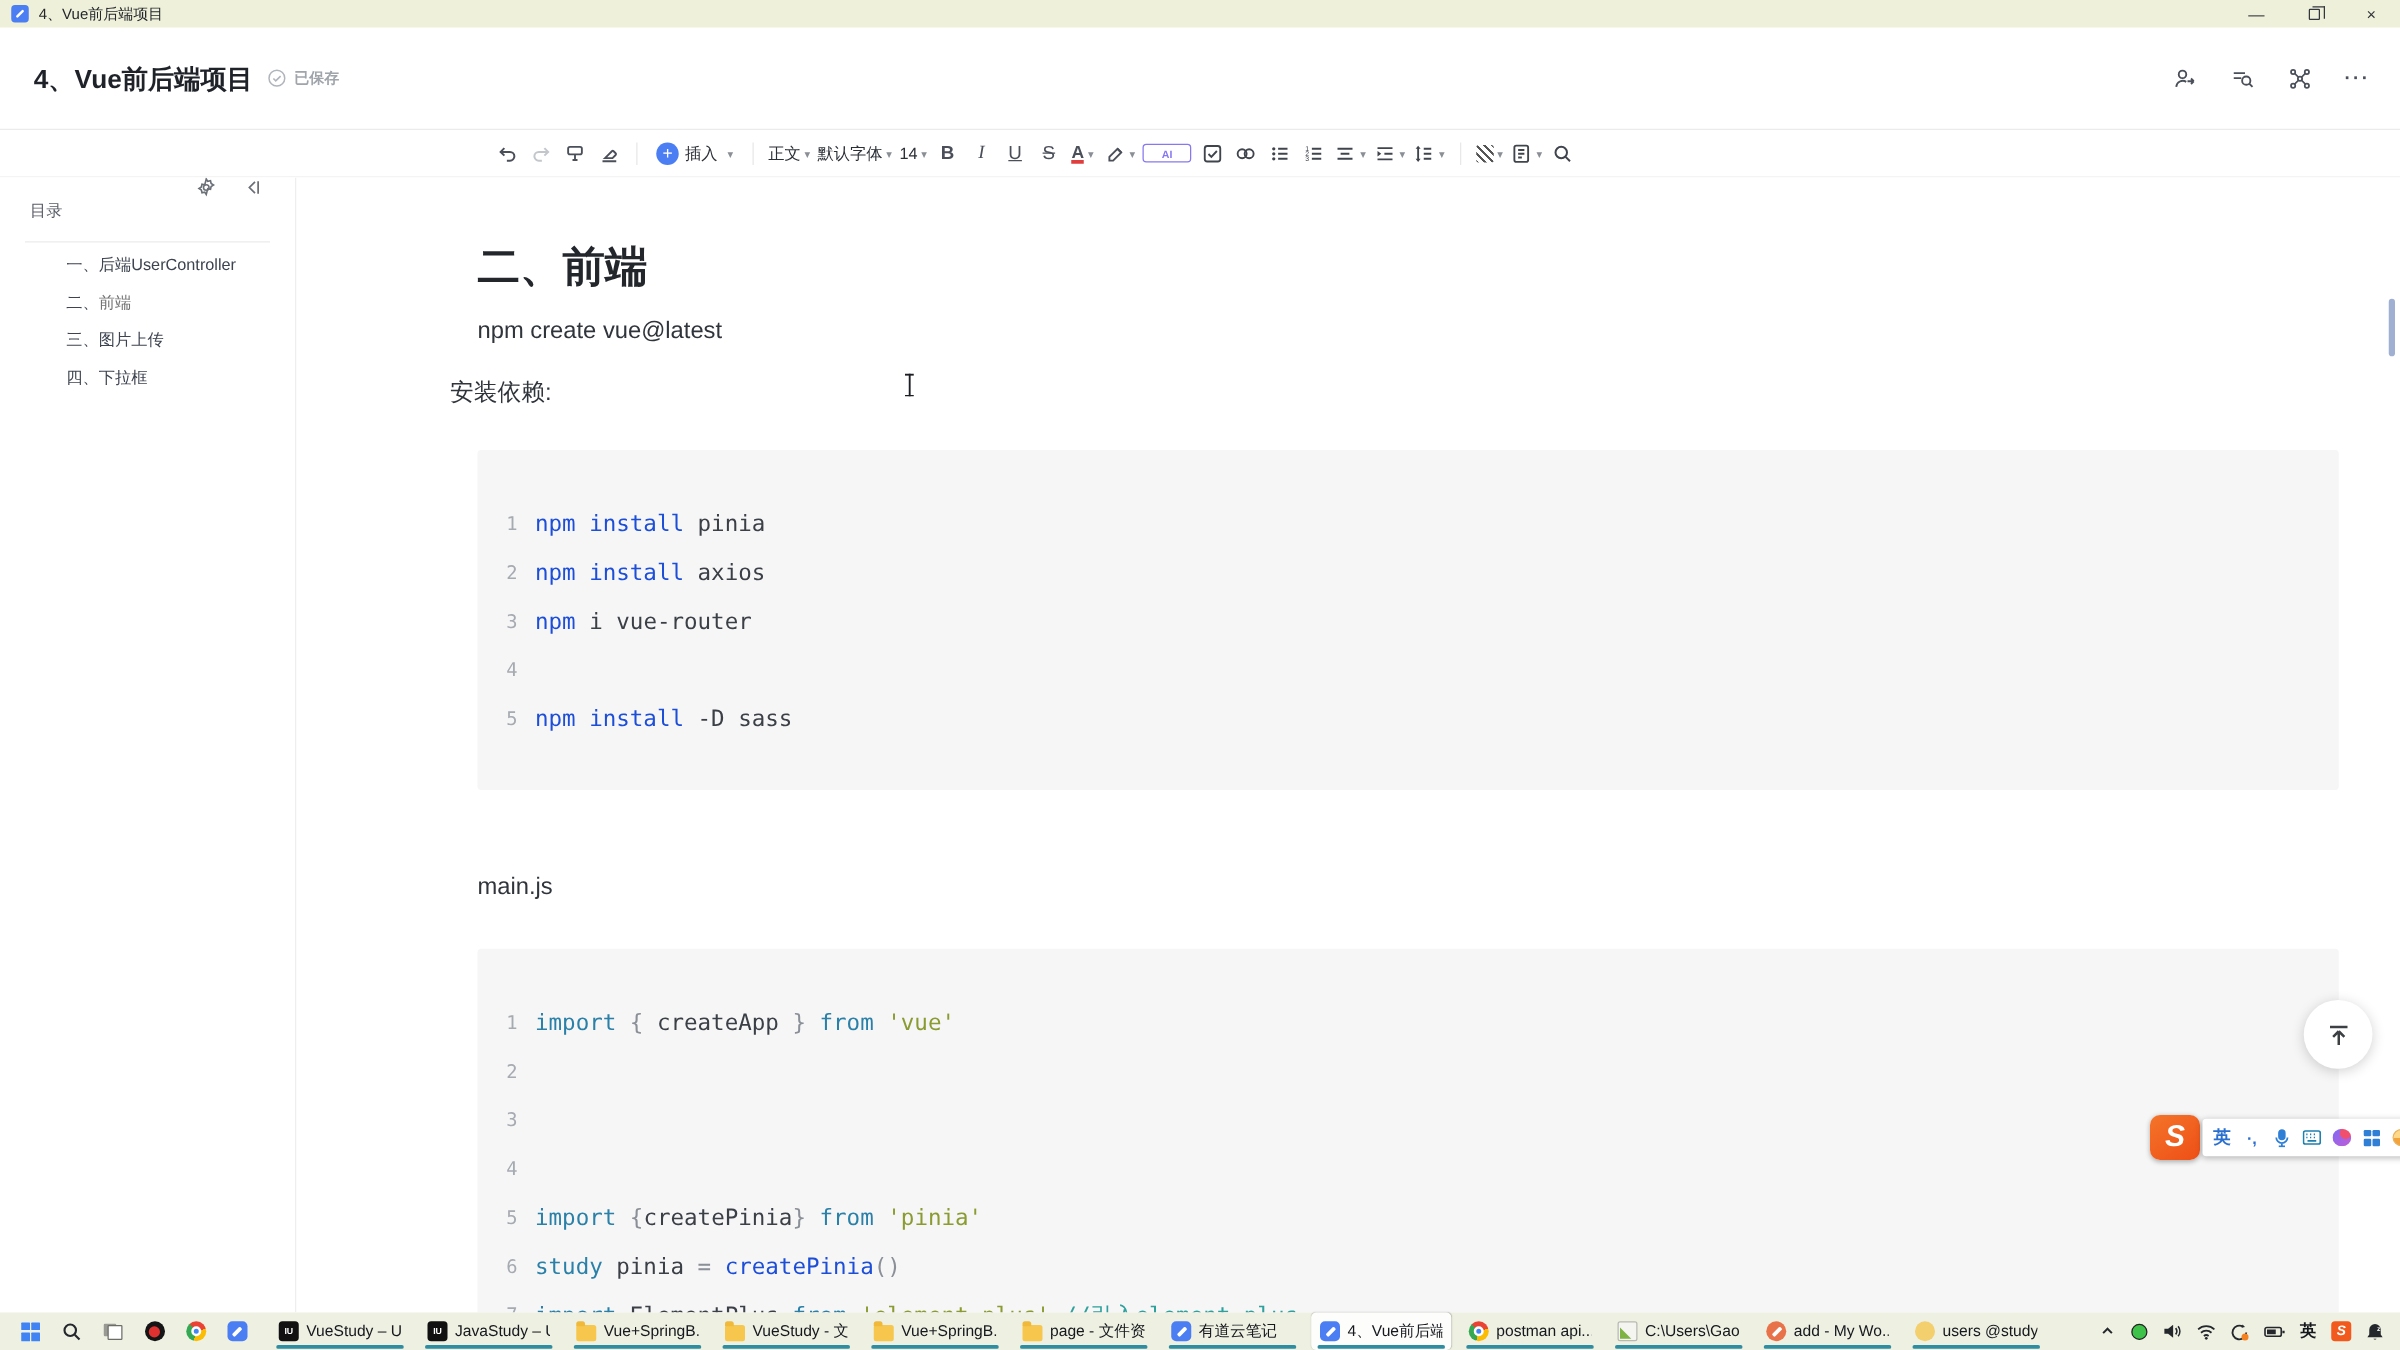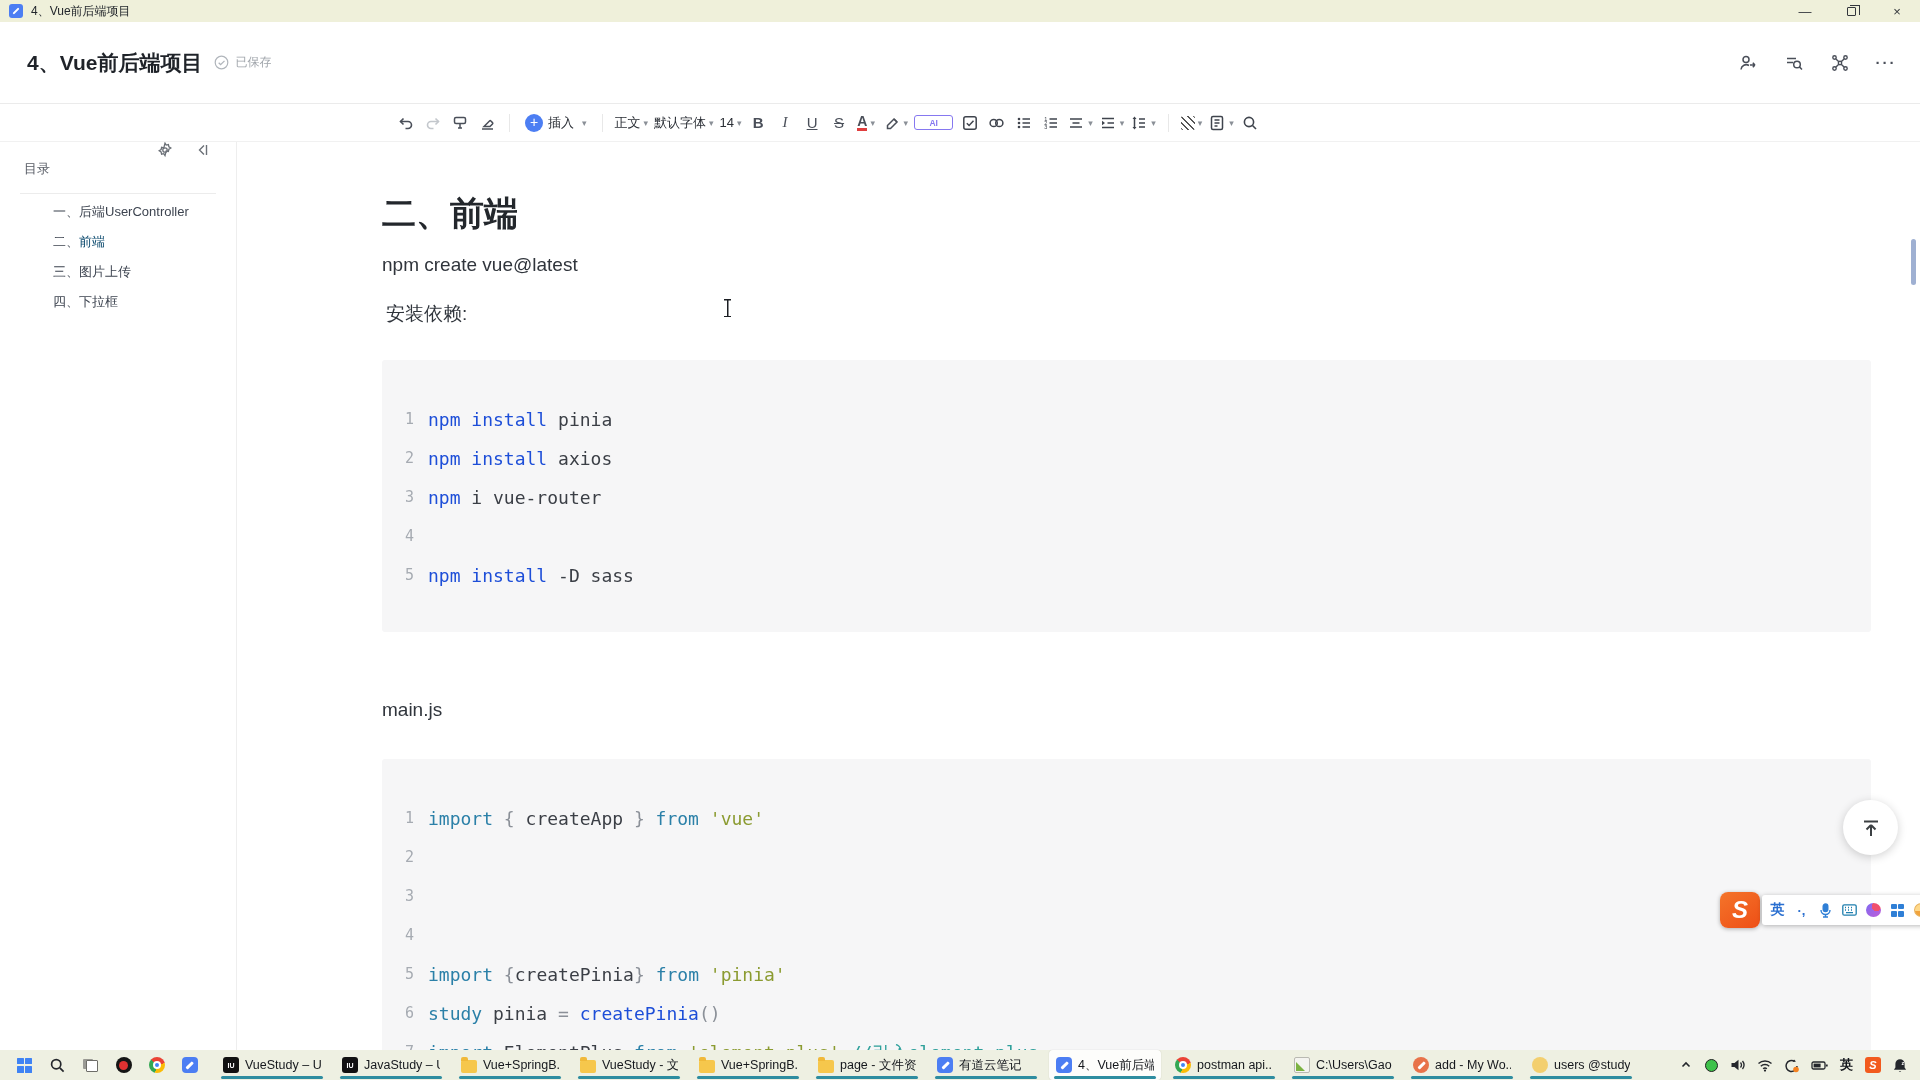--- a/index.html
+++ b/index.html
@@ -11,21 +11,21 @@
   .win-app-icon::after { content:""; position:absolute; left:3px; top:6px; width:8px; height:2px; background:#fff; border-radius:1px; transform:rotate(-45deg); }
   .win-title { margin-left:8px; font-size:12px; color:#23272c; }
   .win-controls { margin-left:auto; display:flex; height:22px; }
   .wc { width:46px; height:22px; display:flex; align-items:center; justify-content:center; color:#33363c; font-size:13px; cursor:default; }
   .wc .restore-box { width:9px; height:9px; border:1px solid #33363c; border-radius:1px; position:relative; }
   .wc .restore-box::before { content:""; position:absolute; left:2px; top:-3px; width:9px; height:9px; border:1px solid #33363c; border-left:none; border-bottom:none; }
 
   
   .doc-header { position:absolute; top:22px; left:0; width:1920px; height:82px; background:#fff; border-bottom:1px solid #ebebeb; display:flex; align-items:center; }
   .doc-title { margin-left:27px; font-size:21px; font-weight:600; color:#1f2329; }
-  .save-status { display:flex; align-items:center; gap:6px; margin-left:12px; color:#a0a5ab; font-size:12px; }
+  .save-status { display:flex; align-items:center; gap:6px; margin-left:12px; color:#a0a5ab; font-size:12px;font-weight:bold; }
   .header-actions { margin-left:auto; margin-right:24px; display:flex; align-items:center; gap:26px; color:#4a4f59; }
   .ha { width:20px; height:20px; display:flex; align-items:center; justify-content:center; cursor:pointer; }
   .more-dots { font-size:15px; font-weight:700; letter-spacing:2px; color:#4a4f59; }
 
   
   .toolbar { position:absolute; top:104px; left:0; width:1920px; height:38px; background:#fff; border-bottom:1px solid #f1f1f1; display:flex; align-items:center; padding-left:392px; }
   .ti { height:26px; min-width:27px; padding:0 3px; display:flex; align-items:center; justify-content:center; color:#4a4f59; border-radius:3px; cursor:pointer; flex:none; }
   .ti.disabled { color:#c3c7cc; }
   .tdiv { width:1px; height:18px; background:#e8e8e8; margin:0 9px; flex:none; }
   .tt { font-size:13px; color:#2b2f36; }
@@ -41,25 +41,25 @@
   .stripes { width:14px; height:14px; border-radius:2px; background:repeating-linear-gradient(45deg,#555 0 1.5px,transparent 1.5px 4.5px); }
 
   
   .main { position:absolute; top:142px; left:0; width:1920px; height:908px; background:#fff; overflow:hidden; }
   .sidebar { position:absolute; top:0; left:0; width:237px; height:908px; border-right:1px solid #eeeeee; background:#fff; }
   .sb-head { position:absolute; top:18px; left:24px; right:20px; height:18px; display:flex; align-items:center; color:#585d66; font-size:13px; }
   .sb-ic { position:absolute; top:0; width:16px; height:16px; color:#6b7077; cursor:pointer; }
   .sb-div { position:absolute; top:51px; left:20px; right:20px; height:1px; background:#ececec; }
   .sb-list { position:absolute; top:55px; left:0; right:0; }
   .sb-item { height:30px; line-height:30px; padding-left:53px; font-size:13px; color:#3d4450; white-space:nowrap; cursor:pointer; }
-  .sb-item .blue { color:#0c4a6e;text-align:right; }
+  .sb-item .blue { color:#737373;text-align:right; }
 
   .content h2 { position:absolute; left:382px; top:49px; font-size:34px; font-weight:700; color:#23272c; }
   .p1 { position:absolute; left:382px; top:112px; font-size:19px; color:#30353c; }
-  .p2 { position:absolute; left:386px; top:159px; font-size:19px; color:#30353c; }
+  .p2 { position:absolute; left:360px; top:159px; font-size:19px; color:#30353c; }
   .p3 { position:absolute; left:382px; top:557px; font-size:19px; color:#30353c; }
   .ibeam { position:absolute; left:723px; top:157px; width:9px; height:18px;
     background:
       linear-gradient(#1b1e23,#1b1e23) 50% 0/1.5px 100% no-repeat,
       linear-gradient(#1b1e23,#1b1e23) 50% 0/7px 1.5px no-repeat,
       linear-gradient(#1b1e23,#1b1e23) 50% 100%/7px 1.5px no-repeat; }
 
   .code { position:absolute; left:382px; width:1489px; background:#f6f6f7; border-radius:3px; padding:40px 0 0 0; font-family:"DejaVu Sans Mono",monospace; font-size:18px; }
   .code-1 { top:218px; height:272px; }
   .code-2 { top:617px; height:340px; }

